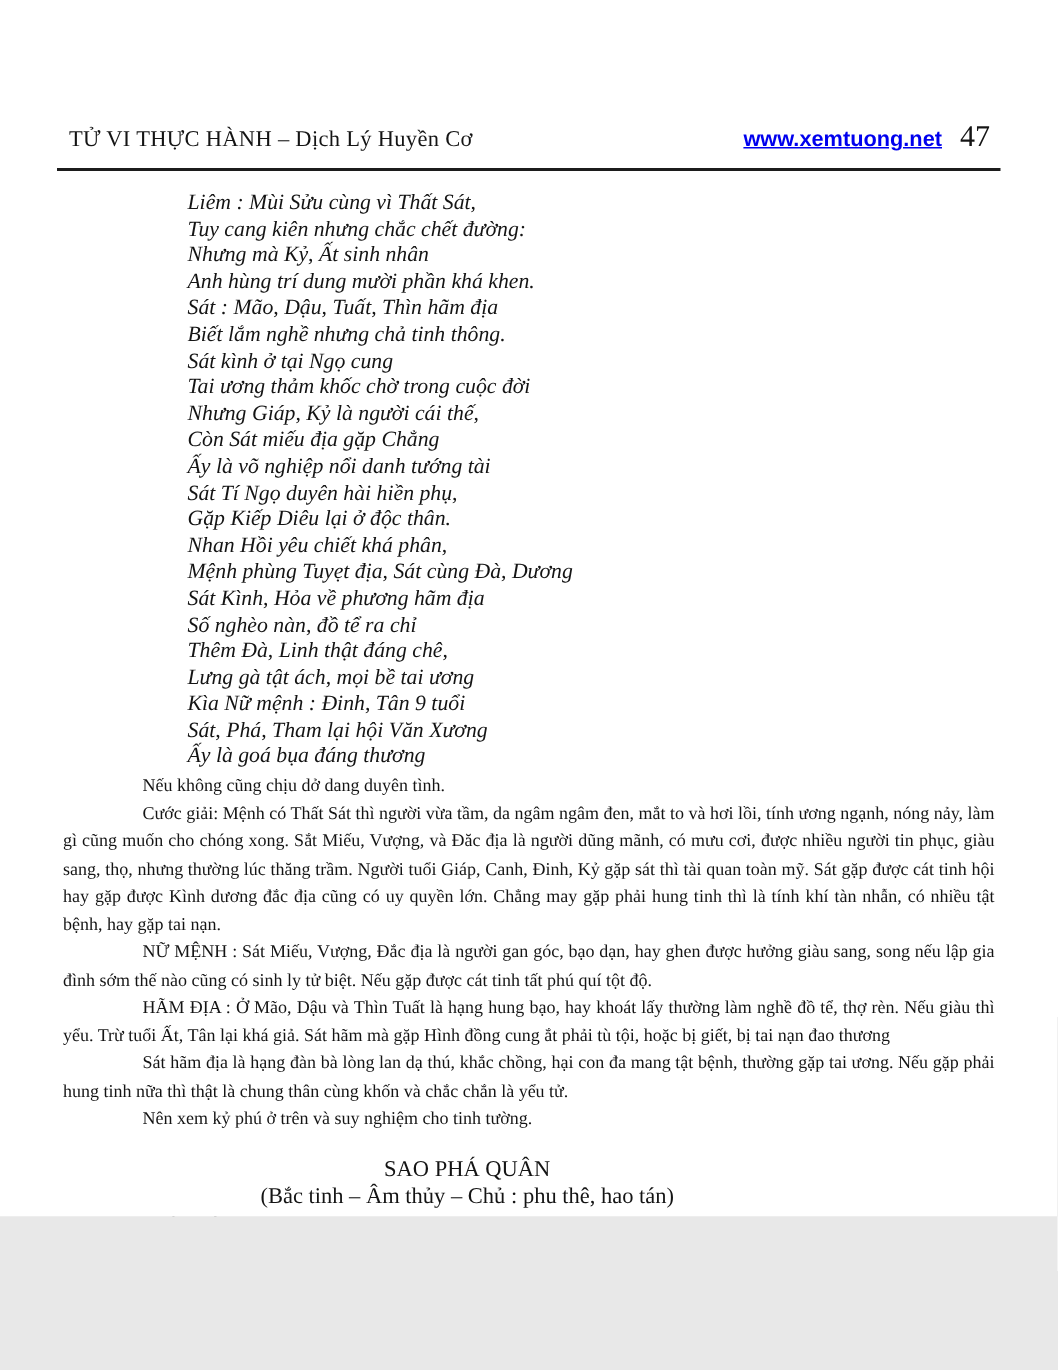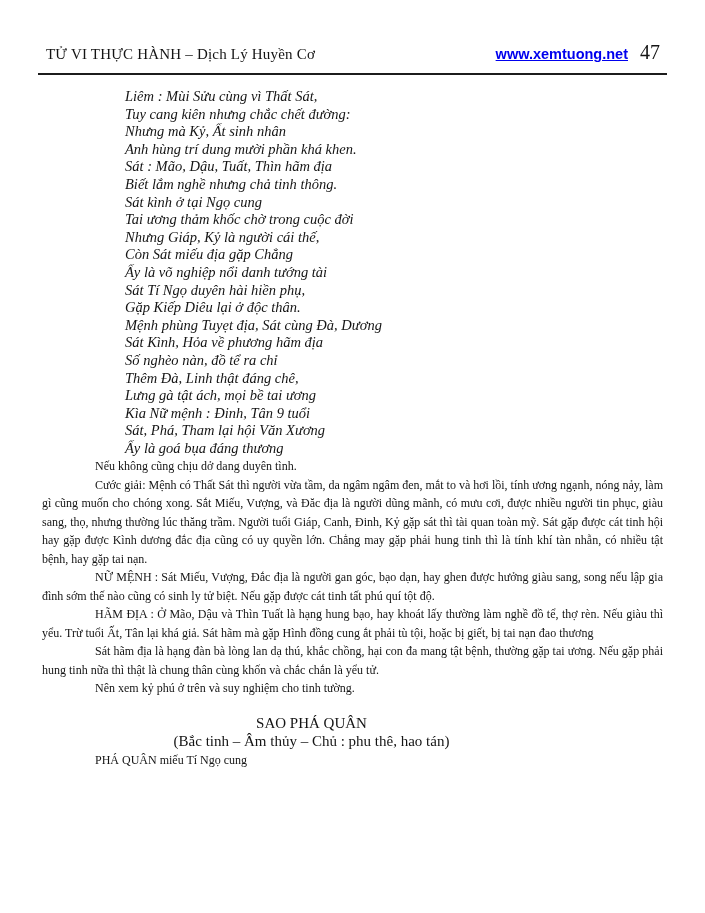--- a/index.html
+++ b/index.html
@@ -1,35 +1,35 @@
 <!DOCTYPE html>
 <html><head>
 <meta charset="utf-8">
 <style>
   html,body { margin:0; padding:0; background:#e8e8e8; }
   .page {
     position:relative;
-    width:705px; height:913px;
+    width:705px; height:811px;
     margin:0 auto;
     background:#ffffff;
     color:#141414;
     font-family:"Liberation Serif","DejaVu Serif",serif;
     overflow:hidden;
     box-sizing:border-box;
   }
   .header {
     display:flex;
     justify-content:space-between;
     align-items:baseline;
     padding:41px 45px 0 46px;
     font-size:15px;
     white-space:nowrap;
   }
   .header-title { letter-spacing:0.2px; }
-  .header-right { display:flex; align-items:baseline; gap:12px; }
+  .header-right { display:flex; align-items:baseline; gap:12px;margin-top:39px; }
   .header-link {
     color:#0000ee;
     font-family:"Liberation Sans","DejaVu Sans",sans-serif;
     font-weight:bold;
     font-size:14.5px;
     text-decoration:underline;
     cursor:pointer;
   }
   .page-number { font-size:20px; }
   .rule {
@@ -88,20 +88,21 @@
     <div class="verse-line">Anh hùng trí dung mười phần khá khen.</div>
     <div class="verse-line">Sát : Mão, Dậu, Tuất, Thìn hãm địa</div>
     <div class="verse-line">Biết lắm nghề nhưng chả tinh thông.</div>
     <div class="verse-line">Sát kình ở tại Ngọ cung</div>
     <div class="verse-line">Tai ương thảm khốc chờ trong cuộc đời</div>
     <div class="verse-line">Nhưng Giáp, Kỷ là người cái thế,</div>
     <div class="verse-line">Còn Sát miếu địa gặp Chẳng</div>
     <div class="verse-line">Ấy là võ nghiệp nổi danh tướng tài</div>
     <div class="verse-line">Sát Tí Ngọ duyên hài hiền phụ,</div>
     <div class="verse-line">Gặp Kiếp Diêu lại ở độc thân.</div>
+    <div class="verse-line">Nhan Hồi yêu chiết khá phân,</div>
     <div class="verse-line">Mệnh phùng Tuyẹt địa, Sát cùng Đà, Dương</div>
     <div class="verse-line">Sát Kình, Hỏa về phương hãm địa</div>
     <div class="verse-line">Số nghèo nàn, đồ tể ra chỉ</div>
     <div class="verse-line">Thêm Đà, Linh thật đáng chê,</div>
     <div class="verse-line">Lưng gà tật ách, mọi bề tai ương</div>
     <div class="verse-line">Kìa Nữ mệnh : Đinh, Tân 9 tuổi</div>
     <div class="verse-line">Sát, Phá, Tham lại hội Văn Xương</div>
     <div class="verse-line">Ấy là goá bụa đáng thương</div>
   </div>
 

